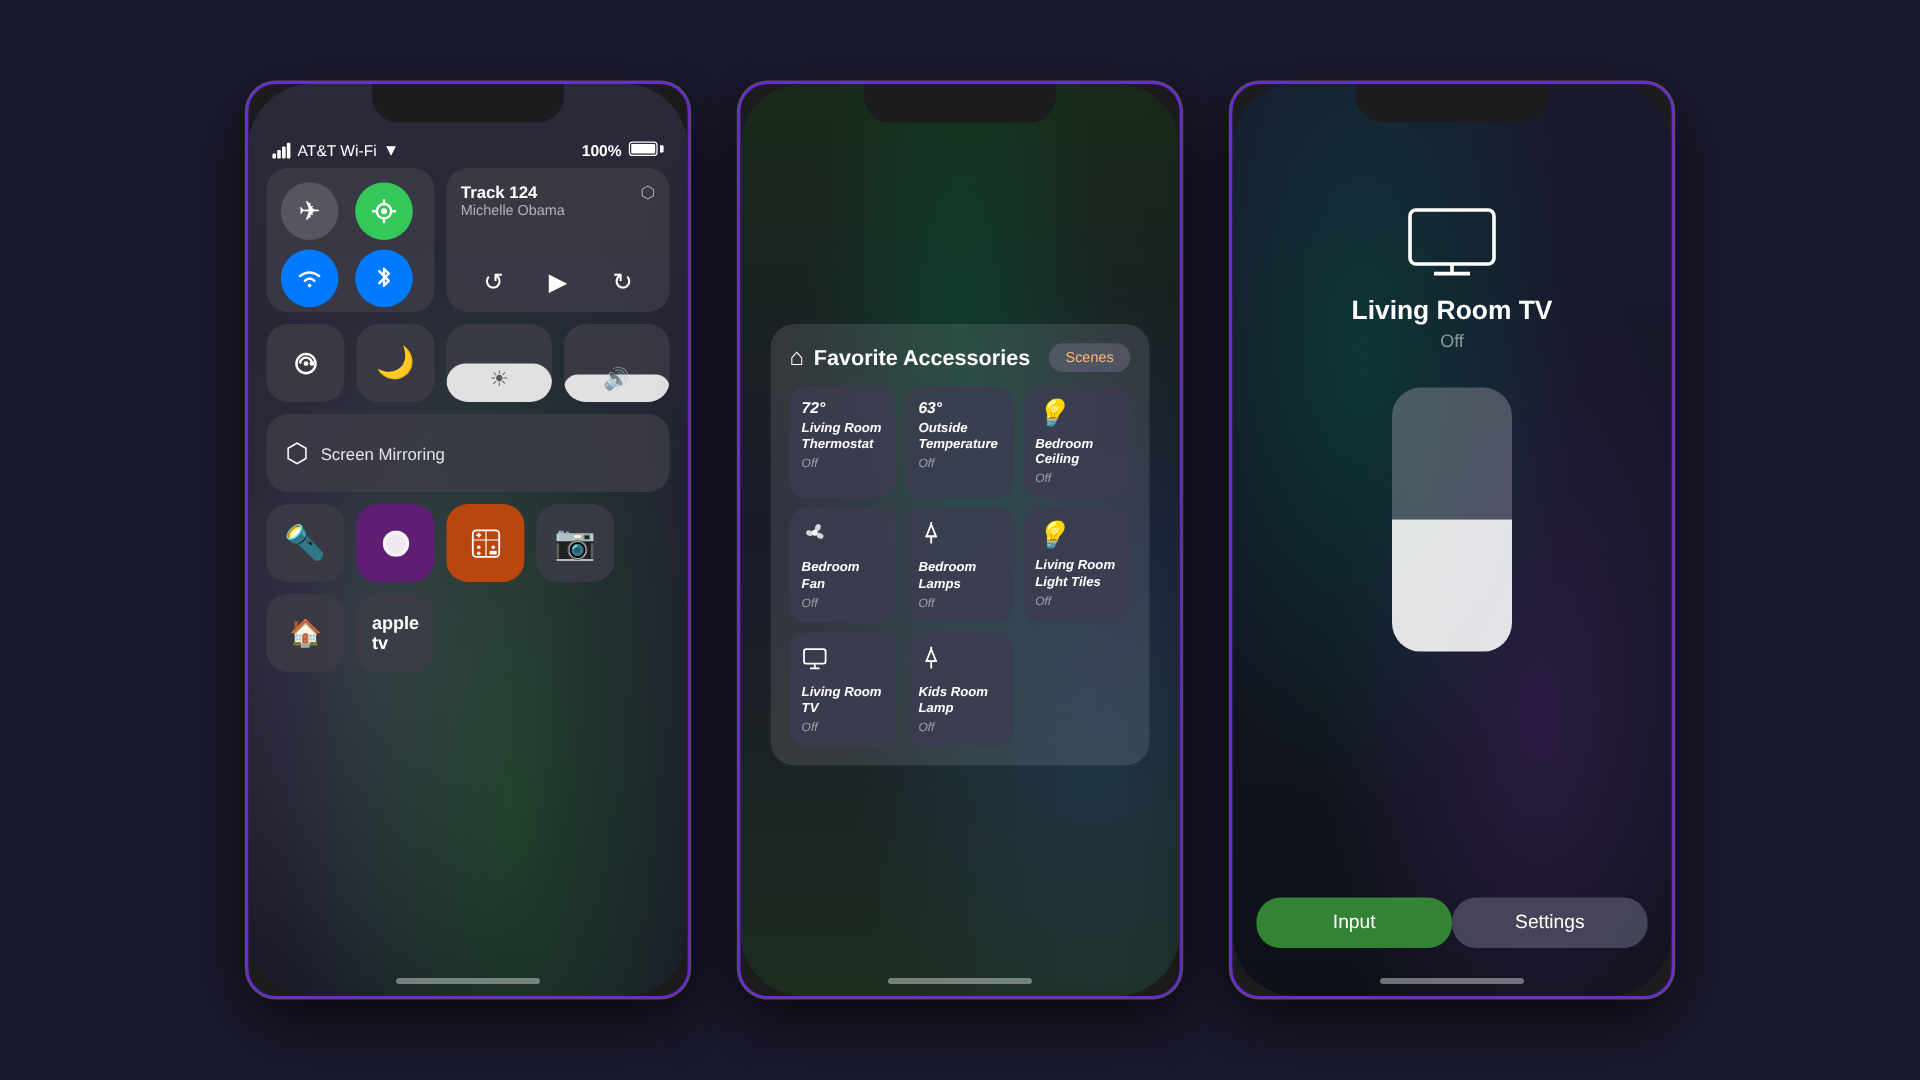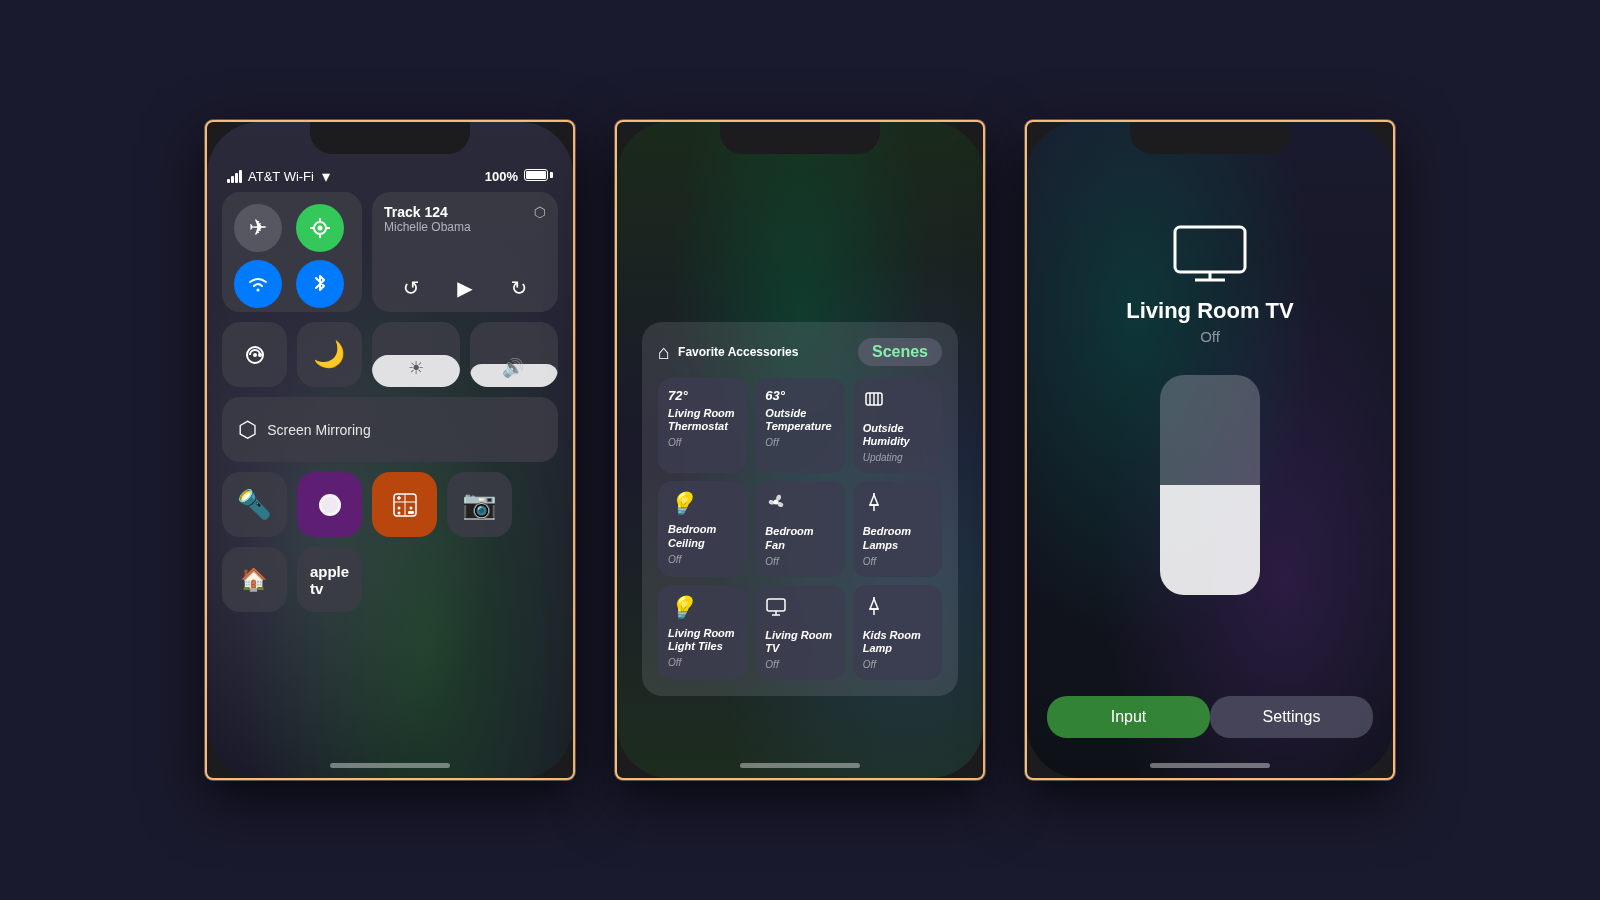--- a/index.html
+++ b/index.html
@@ -11,25 +11,25 @@
       align-items: center;
       justify-content: center;
       gap: 40px;
       overflow: hidden;
       font-family: -apple-system, BlinkMacSystemFont, 'SF Pro Display', 'Helvetica Neue', sans-serif;
     }
 
     
     .phone {
       width: 370px;
-      height: 660px;
+      height: 764px;
       background: #1c1c1e;
-      border-radius: 8px;
+      border-radius: 25px;
       position: relative;
-      border: 2px solid #fdba74;
+      border: 2px solid #6d28d9;
       box-shadow: 0 0 0 1px #555, 0 20px 60px rgba(0,0,0,0.7);
       overflow: hidden;
     }
 
     .phone-screen {
       position: absolute;
       top: 0; left: 0; right: 0; bottom: 0;
       border-radius: 53px;
       overflow: hidden;
     }
@@ -327,33 +327,33 @@
 
     .home-panel-title-row {
       display: flex;
       align-items: center;
       gap: 8px;
     }
 
     .home-icon { font-size: 20px; color: white; }
 
     .home-panel-title {
-      font-size: 12px;
+      font-size: 18px;
       font-weight: 600;
       color: white;
     }
 
     .scenes-btn {
       background: rgba(100,100,120,0.6);
-      color: #86efac;
+      color: #fdba74;
       border: none;
       border-radius: 14px;
       padding: 5px 14px;
-      font-size: 16px;
-      font-weight: 700;
+      font-size: 12px;
+      font-weight: 400;
       cursor: pointer;
     }
 
     .accessories-grid {
       display: grid;
       grid-template-columns: 1fr 1fr 1fr;
       gap: 8px;
       font-style: italic;
     }
 
@@ -618,32 +618,20 @@
           <div class="accessory-name">Living Room Thermostat</div>
           <div class="accessory-status">Off</div>
         </div>
 
         <div class="accessory-tile">
           <span class="temp-value">63°</span>
           <div class="accessory-name">Outside Temperature</div>
           <div class="accessory-status">Off</div>
         </div>
 
-        <div class="accessory-tile">
-          <div class="accessory-icon">
-            <svg width="22" height="22" viewBox="0 0 22 22">
-              <rect x="3" y="5" width="16" height="12" rx="2" fill="none" stroke="white" stroke-width="1.5"></rect>
-              <line x1="7" y1="5" x2="7" y2="17" stroke="white" stroke-width="1.5"></line>
-              <line x1="11" y1="5" x2="11" y2="17" stroke="white" stroke-width="1.5"></line>
-              <line x1="15" y1="5" x2="15" y2="17" stroke="white" stroke-width="1.5"></line>
-            </svg>
-          </div>
-          <div class="accessory-name">Outside Humidity</div>
-          <div class="accessory-status">Updating</div>
-        </div>
 
         <div class="accessory-tile">
           <div class="accessory-icon">💡</div>
           <div class="accessory-name">Bedroom Ceiling</div>
           <div class="accessory-status">Off</div>
         </div>
 
         <div class="accessory-tile">
           <div class="accessory-icon">
             <svg width="22" height="22" viewBox="0 0 22 22">

